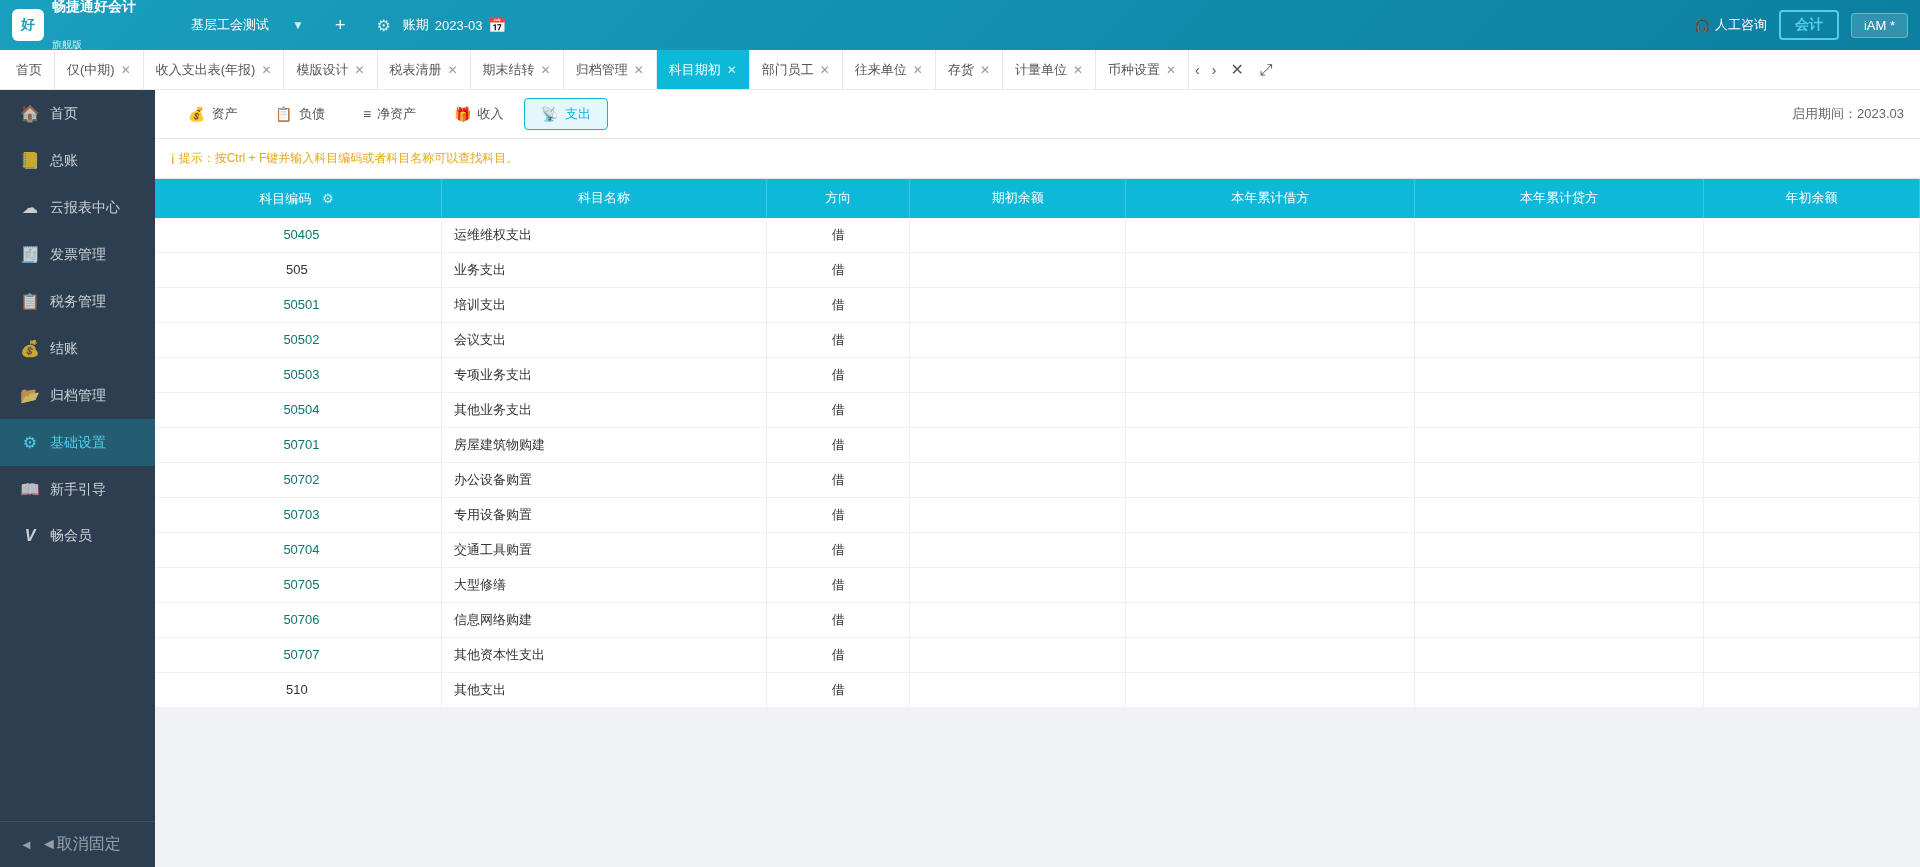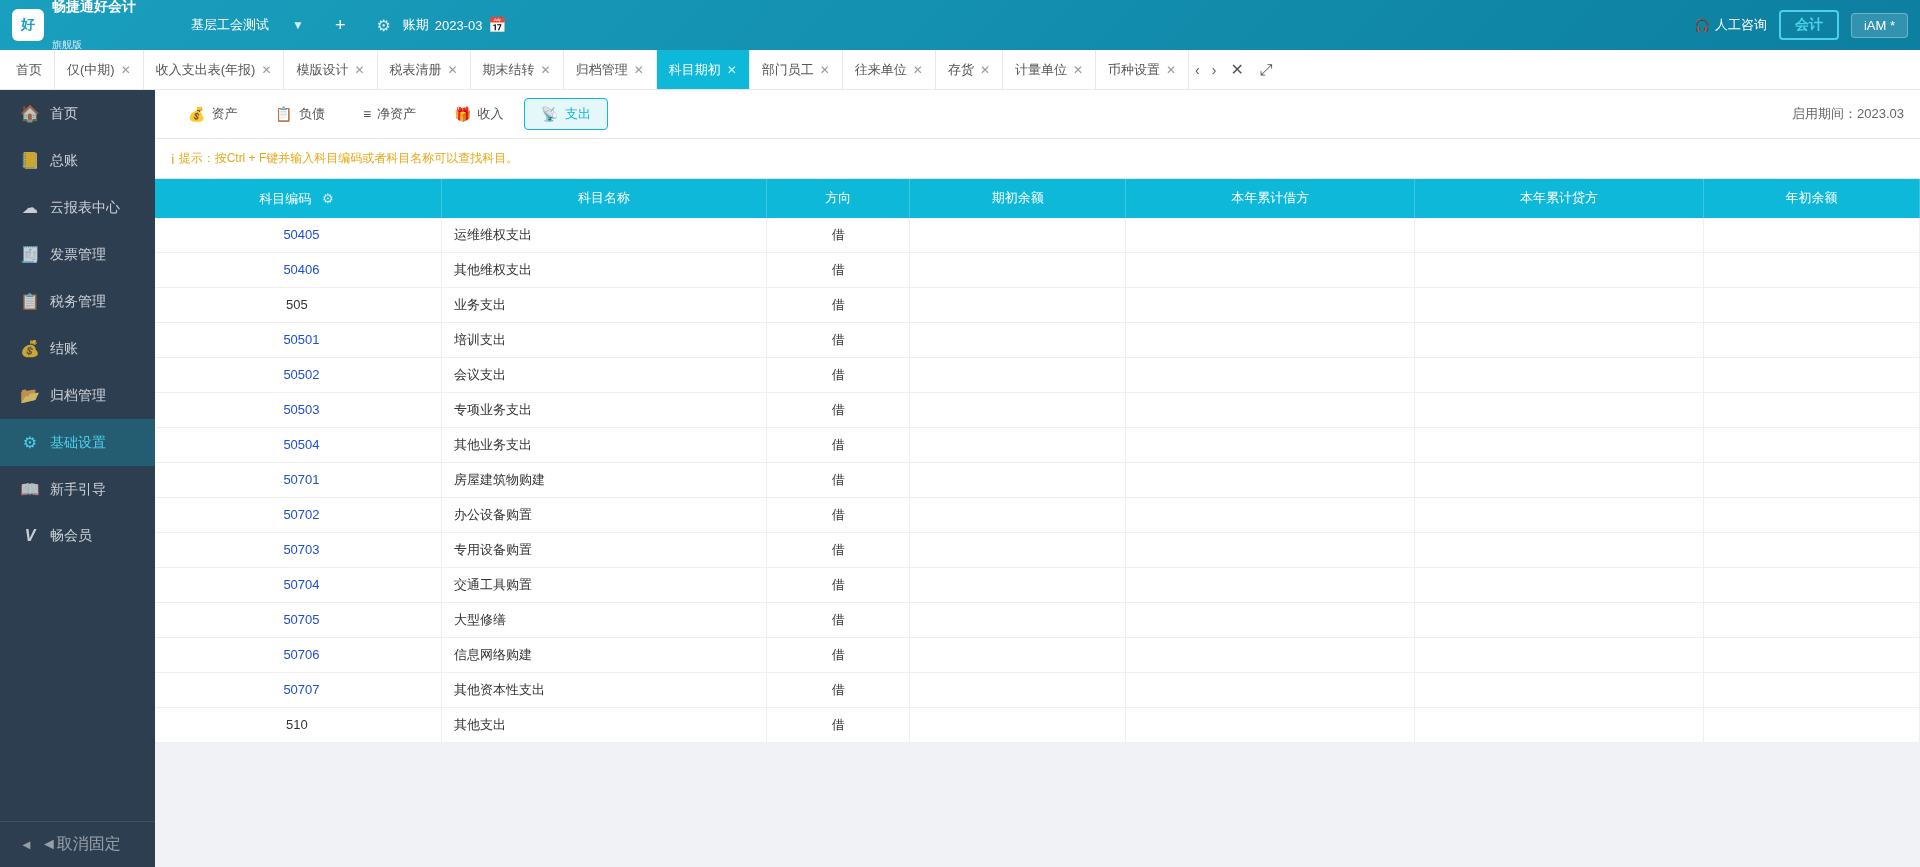--- a/index.html
+++ b/index.html
@@ -306,21 +306,21 @@
     }
     tbody td {
       padding: 8px 12px;
       font-size: 13px;
       color: #333;
       text-align: center;
       border-right: 1px solid #f0f0f0;
     }
     tbody td:nth-child(2) { text-align: left; }
     .row-parent > td:first-child { font-weight: 500; padding-left: 10px; }
-    .row-child > td:first-child { padding-left: 19px; color: #1d4ed8; }
+    .row-child > td:first-child { padding-left: 19px; color: #0f766e; }
 
     
     .table-container::-webkit-scrollbar { width: 8px; height: 8px; }
     .table-container::-webkit-scrollbar-track { background: #f0f0f0; }
     .table-container::-webkit-scrollbar-thumb { background: #ccc; border-radius: 4px; }
 
     .gear-icon-btn {
       display: inline-flex; align-items: center; justify-content: center;
       width: 18px; height: 18px;
       margin-left: 4px;
@@ -524,29 +524,20 @@
         <tbody id="table-body">
         <tr class="row-child">
               <td>50405</td>
               <td>运维维权支出</td>
               <td>借</td>
               <td></td>
               <td></td>
               <td></td>
               <td></td>
             </tr>
-            <tr class="row-child">
-              <td>50406</td>
-              <td>其他维权支出</td>
-              <td>借</td>
-              <td></td>
-              <td></td>
-              <td></td>
-              <td></td>
-            </tr>
             <tr class="row-parent">
               <td>505</td>
               <td>业务支出</td>
               <td>借</td>
               <td></td>
               <td></td>
               <td></td>
               <td></td>
             </tr>
             <tr class="row-child">

